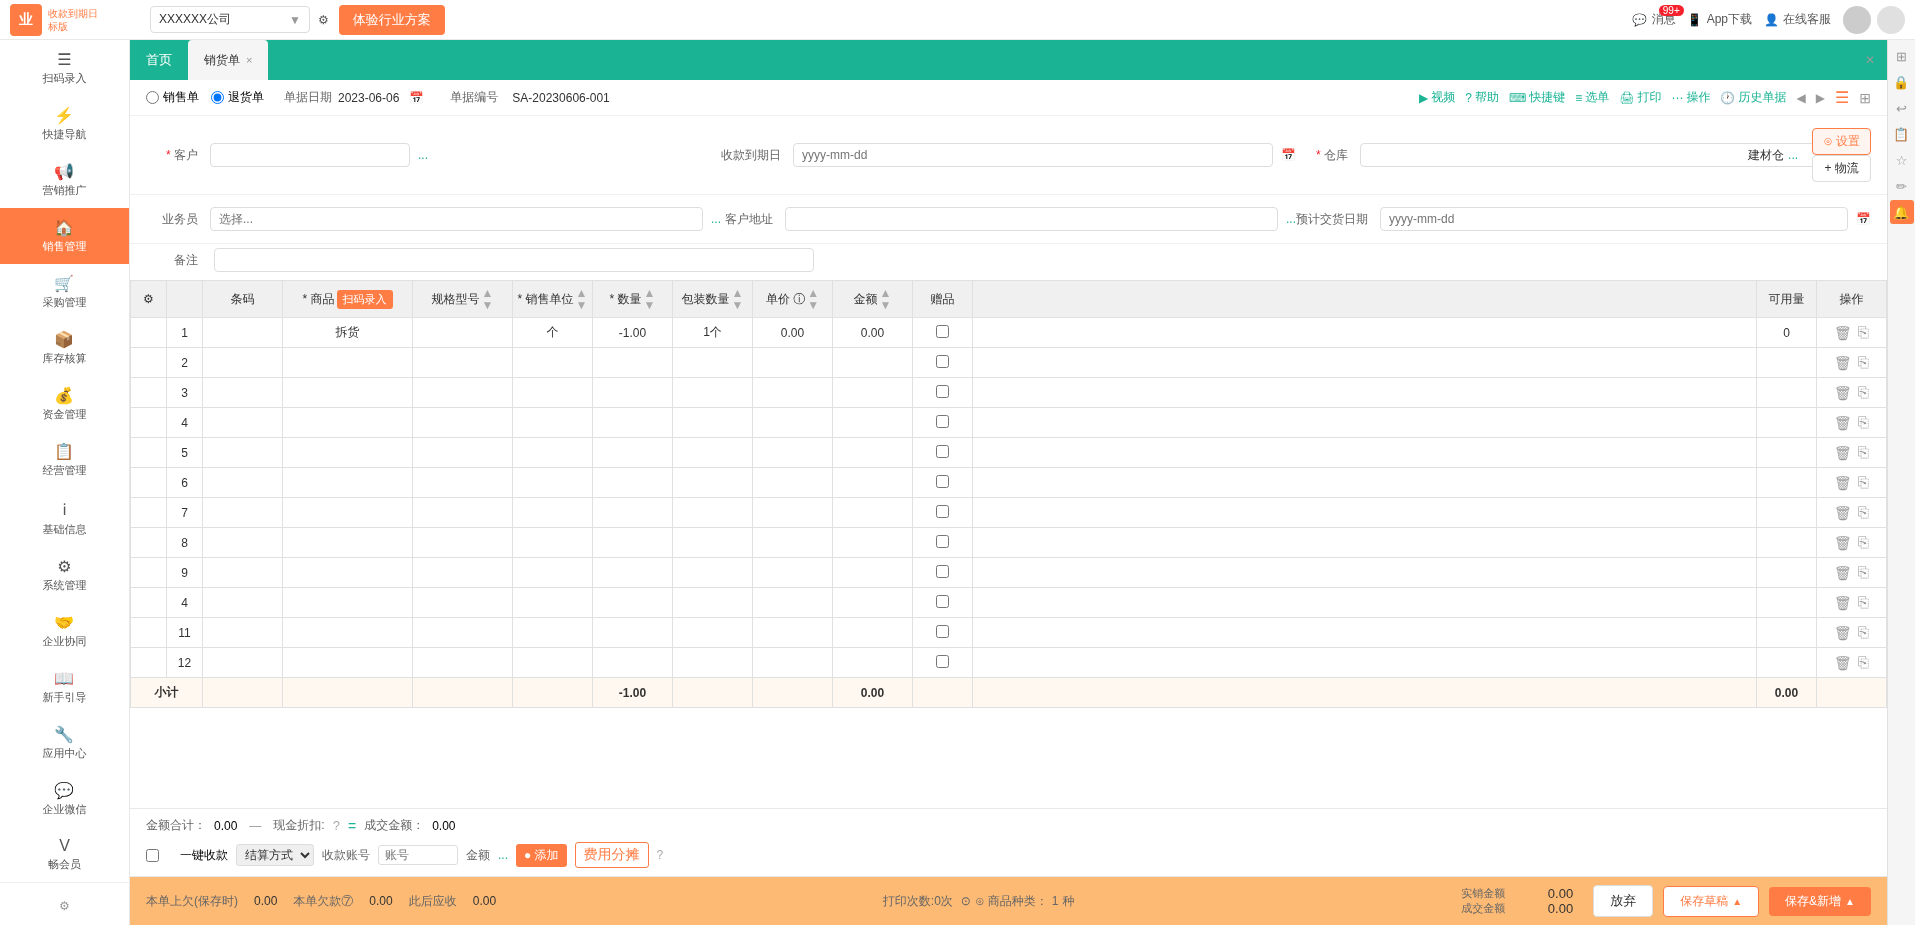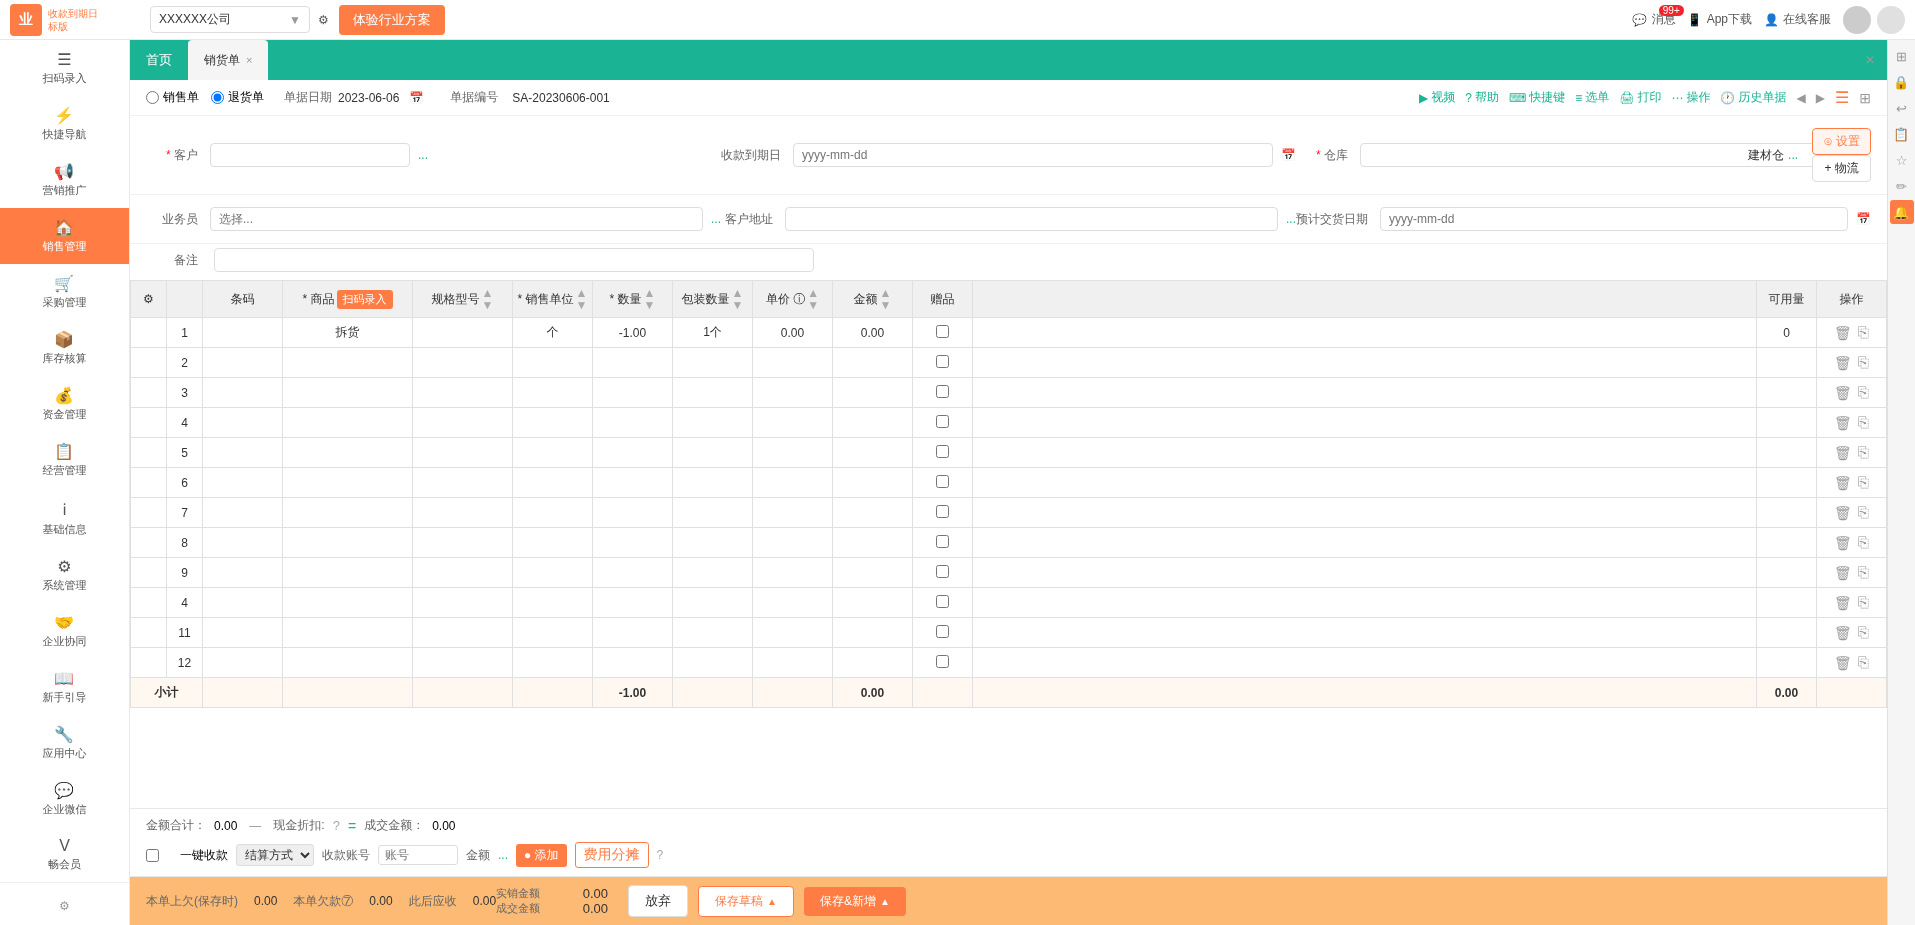--- a/index.html
+++ b/index.html
@@ -721,20 +721,29 @@
 
         <div class="action-bar">
           <div class="action-bar-left">
             <span>本单上欠(保存时)</span>
             <span style="color:#333;">0.00</span>
             <span>本单欠款⑦</span>
             <span style="color:#333;">0.00</span>
             <span>此后应收</span>
             <span style="color:#333;">0.00</span>
           </div>
+          <div class="action-bar-center">
+            <span class="print-info">打印次数:0次</span>
+            <div class="product-kind">
+              <span>⊙</span>
+              <span>⊙ 商品种类：</span>
+              <span>1</span>
+              <span>种</span>
+            </div>
+          </div>
           <div class="action-bar-right">
             <div class="summary-panel">
               <div class="summary-row">
                 <span class="summary-label">实销金额</span>
                 <span class="summary-value">0.00</span>
               </div>
               <div class="summary-row">
                 <span class="summary-label">成交金额</span>
                 <span class="summary-value">0.00</span>
               </div>

